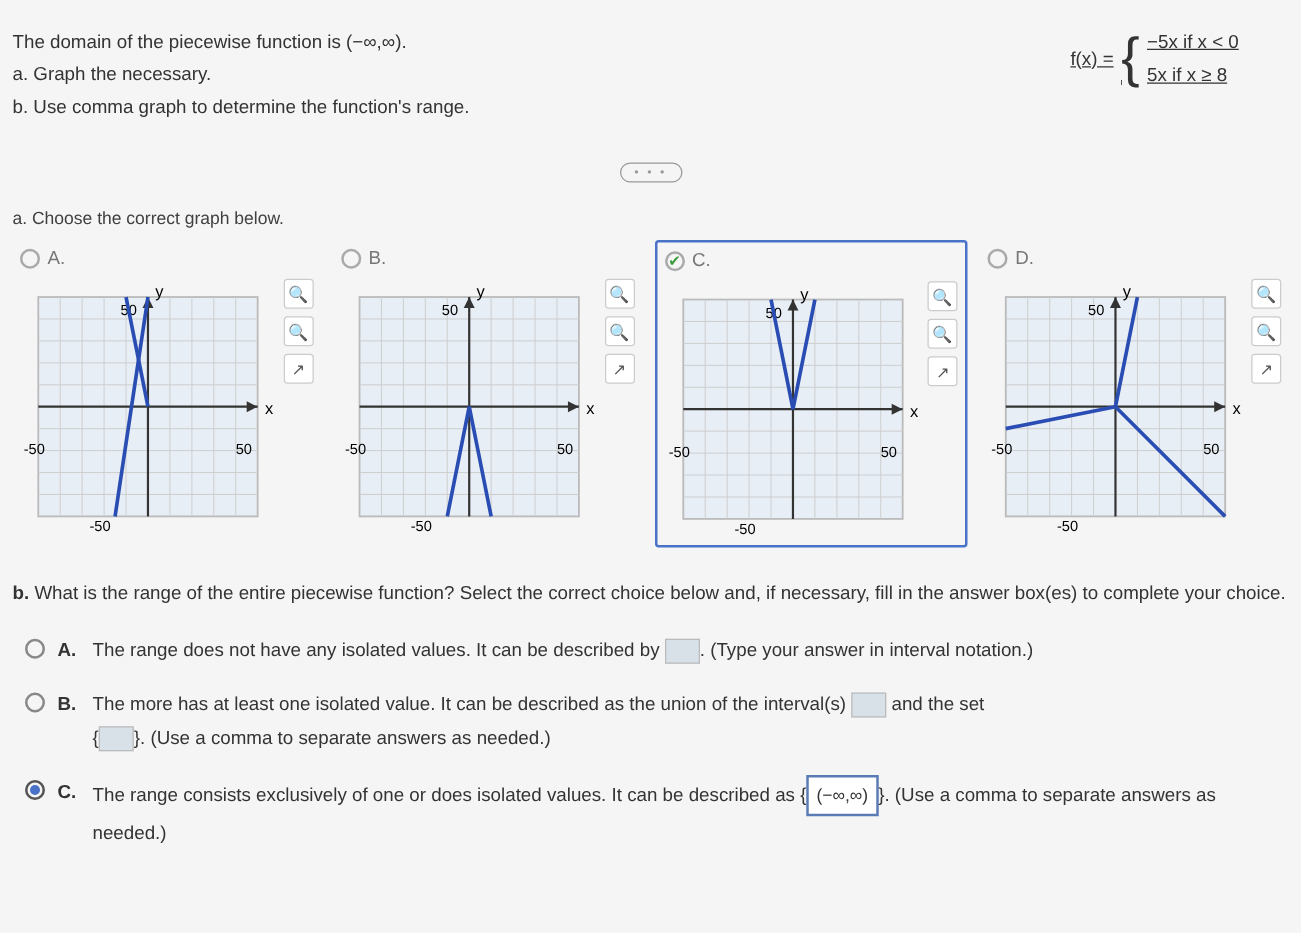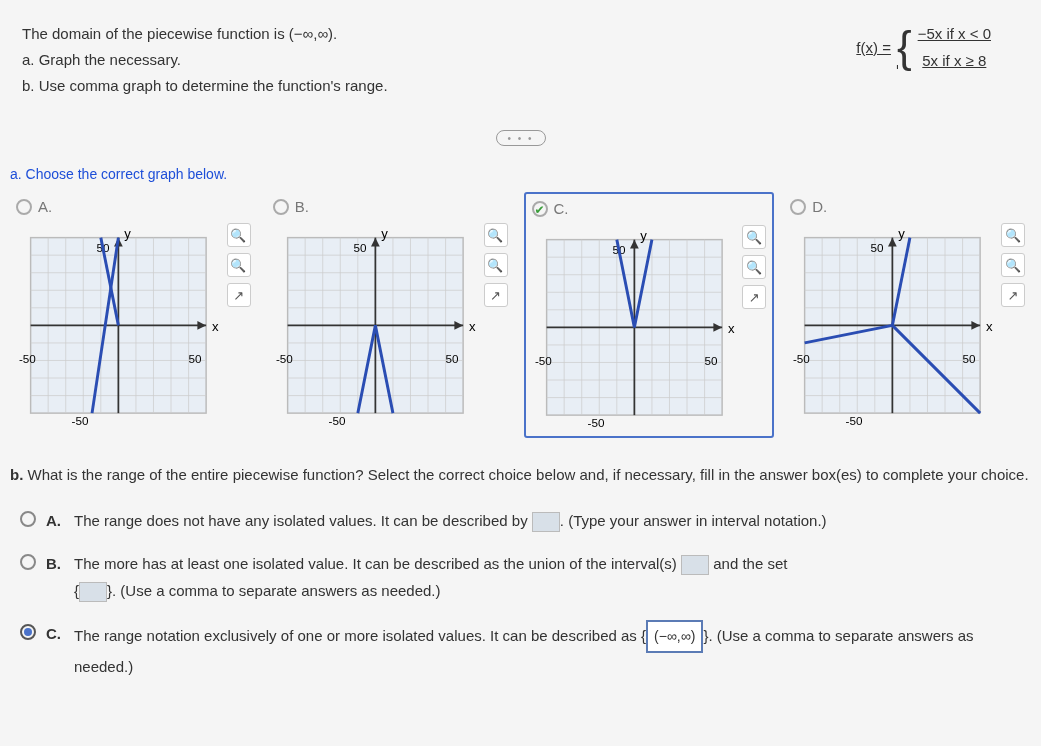--- a/index.html
+++ b/index.html
@@ -1,25 +1,25 @@
 <!DOCTYPE html>
 <html><head>
 <meta charset="utf-8">
 <style>
 * { box-sizing: border-box; margin: 0; padding: 0; }
 body { font-family: Arial, sans-serif; background: #f5f5f5; padding: 20px 10px; color: #333; font-size: 15px; }
 .container { max-width: 1041px; margin: 0 auto; }
 .problem-header { display: flex; justify-content: space-between; align-items: flex-start; margin-bottom: 30px; padding-right: 40px; }
 .problem-text { flex: 1; line-height: 1.6; }
-.problem-text p { margin: 2px 12px; }
+.problem-text p { margin: 2px 0; }
 .piecewise { display: flex; align-items: center; white-space: nowrap; margin-left: 44px; text-decoration: underline; }
 .brace { font-size: 44px; line-height: 44px; margin: 0 6px; font-weight: 100; }
-.cases { line-height: 1.8; text-align: center; }
+.cases { line-height: 1.8; }
 .dots { width: 50px; height: 16px; border: 1px solid #999; border-radius: 10px; margin: 10px auto 20px; display: flex; justify-content: center; align-items: center; letter-spacing: 2px; color: #999; font-size: 10px; }
-.section-a-title { color: #1d4ed8; margin-bottom: 10px; font-size: 14px; }
+.section-a-title { color: #404040; margin-bottom: 10px; font-size: 14px; }
 .options-row { display: flex; justify-content: space-between; margin-bottom: 25px; gap: 10px; }
 .option { flex: 1; padding: 6px; position: relative; }
 .option.selected { border: 2px solid #4a72c9; border-radius: 3px; }
 .option-label { display: flex; align-items: center; gap: 6px; margin-bottom: 8px; color: #777; }
 .radio { width: 16px; height: 16px; border: 2px solid #aaa; border-radius: 50%; display: inline-block; flex-shrink: 0; }
 .radio.checked::after { content: '✔'; color: #3a9d3a; font-size: 12px; position: relative; top: -3px; left: 1px; }
 .graph-wrap { display: flex; align-items: flex-start; gap: 6px; }
 .graph { flex: 1; }
 .tools { display: flex; flex-direction: column; gap: 6px; }
 .tool { width: 24px; height: 24px; border: 1px solid #ccc; border-radius: 3px; display: flex; align-items: center; justify-content: center; font-size: 13px; background: #fff; color: #555; }
@@ -275,18 +275,18 @@
       <span>{</span><span class="blank-box"></span><span>}</span><span>. (Use a comma to separate answers as needed.)</span>
     </div>
   </div>
 
   <div class="choice-row">
     <span class="radio-filled">
         <span class="dot"></span>
       </span>
     <span class="choice-letter">C.</span>
     <div>
-      <span>The range notation exclusively of one or more isolated values. It can be described as </span>
+      <span>The range consists exclusively of one or does isolated values. It can be described as </span>
       <span>{</span><span class="filled-box">(−∞,∞)</span><span>}</span><span>. (Use a comma to separate answers as needed.)</span>
     </div>
   </div>
 
 </div>
 
 </body></html>

